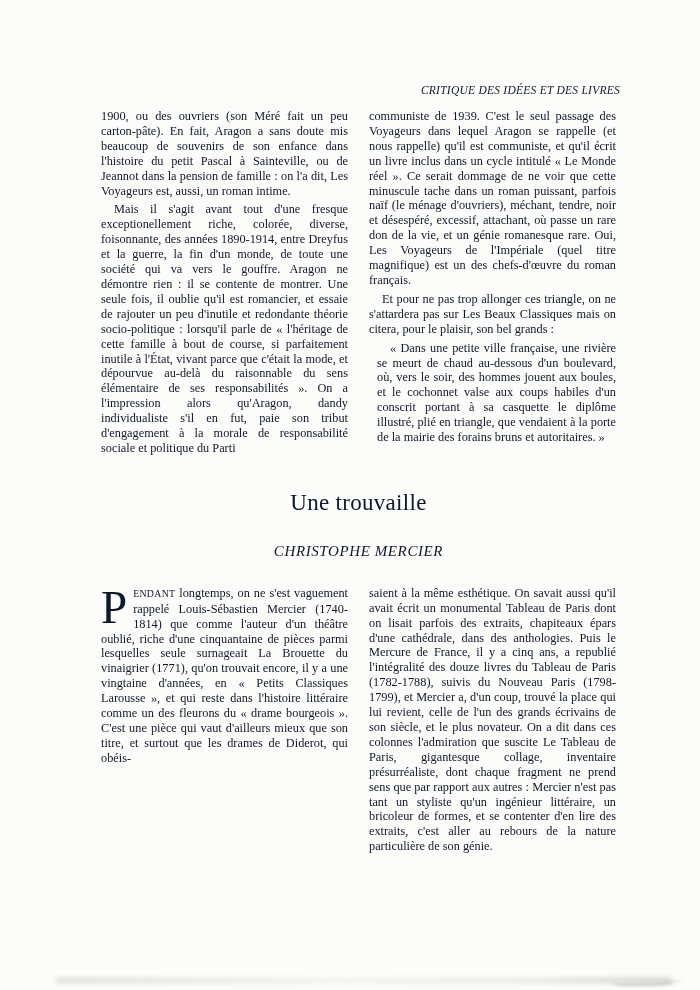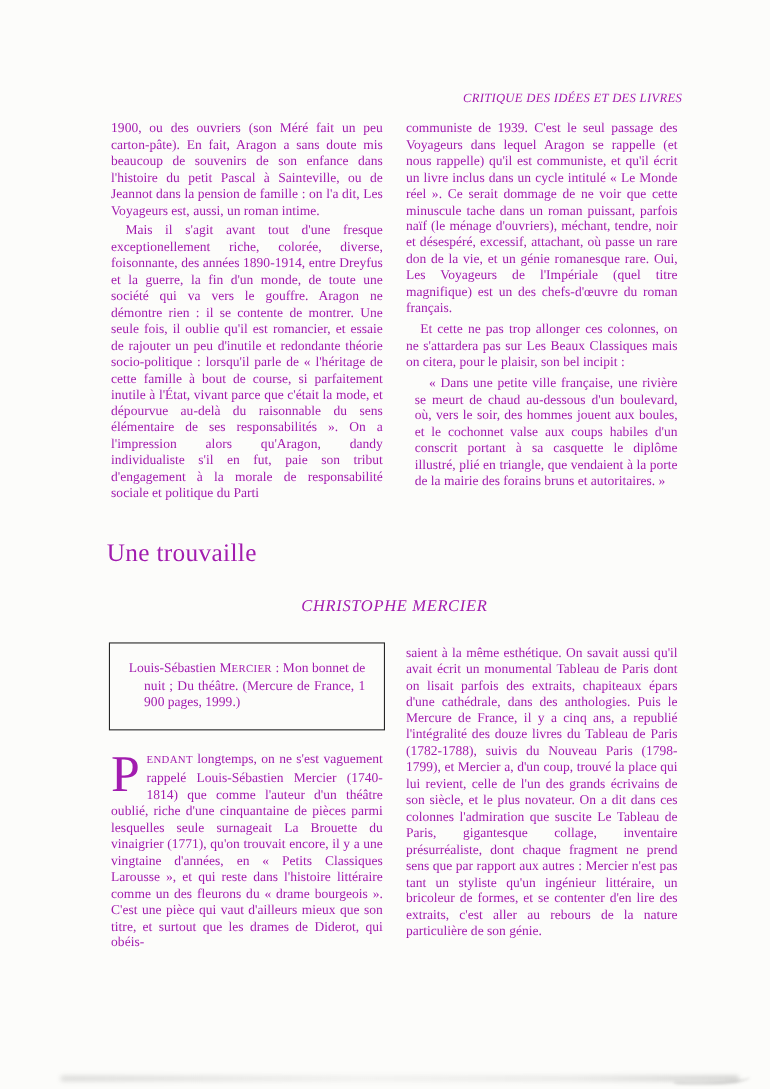--- a/index.html
+++ b/index.html
@@ -1,37 +1,37 @@
 <!DOCTYPE html>
 <html lang="fr"><head>
 <meta charset="utf-8">
 <style>
   html,body{margin:0;padding:0;}
   body{width:700px;height:990px;background:#e9e9e7;overflow:hidden;}
   .page{
     position:relative;width:700px;height:990px;background:#fcfcfa;
-    font-family:"Liberation Serif","DejaVu Serif",serif;color:#a21caf;
+    font-family:"Liberation Serif","DejaVu Serif",serif;color:#0f172a;
     box-sizing:border-box;
   }
   .content{position:absolute;left:97px;top:84px;width:523px;}
   .running-head{
     text-align:right;font-style:italic;font-size:11.5px;letter-spacing:.25px;
     margin-bottom:9px;white-space:nowrap;
   }
   .cols{display:flex;gap:13px;}
   .col{
     width:255px;text-align:justify;font-size:12.3px;line-height:14.9px;
     hyphens:auto;-webkit-hyphens:auto;
   }
   .col p{margin:4px;}
   .indent{text-indent:13px;}
   .quote{padding-left:8px;}
   .article-title{
     margin:30px 0 0;font-weight:normal;font-size:23px;line-height:26px;
-    text-align:left;letter-spacing:.3px;
+    text-align:center;letter-spacing:.3px;
   }
   .article-author{
     margin-top:27px;text-align:center;font-style:italic;font-size:15px;
     letter-spacing:.6px;
   }
   .lower-cols{margin-top:22px;}
   .ref-box{
     border:1.5px solid #262626;padding:11px 13px 13px 13px;margin:2px 2px 19px 2px;
   }
   .ref-text{
@@ -66,34 +66,31 @@
 
     <div class="running-head">CRITIQUE DES IDÉES ET DES LIVRES</div>
 
     <div class="cols top-cols">
       <div class="col">
         <p><span>1900, ou des ouvriers (son Méré fait un peu carton-pâte). En fait, Aragon a sans doute mis beaucoup de souvenirs de son enfance dans l'histoire du petit Pascal à Sainteville, ou de Jeannot dans la pension de famille : on l'a dit, </span><span class="seg-i">Les Voyageurs</span><span> est, aussi, un roman intime.</span></p>
         <p class="indent"><span>Mais il s'agit avant tout d'une fresque exceptionellement riche, colorée, diverse, foisonnante, des années 1890-1914, entre Dreyfus et la guerre, la fin d'un monde, de toute une société qui va vers le gouffre. Aragon ne </span><span class="seg-i">démontre</span><span> rien : il se contente de </span><span class="seg-i">montrer</span><span>. Une seule fois, il oublie qu'il est romancier, et essaie de rajouter un peu d'inutile et redondante théorie socio-politique : lorsqu'il parle de « l'héritage de cette famille à bout de course, si parfaitement inutile à l'État, vivant parce que c'était la mode, et dépourvue au-delà du raisonnable du sens élémentaire de ses responsabilités ». On a l'impression alors qu'Aragon, dandy individualiste s'il en fut, paie son tribut d'engagement à la morale de responsabilité sociale et politique du Parti</span></p>
       </div>
       <div class="col">
         <p><span>communiste de 1939. C'est le seul passage des </span><span class="seg-i">Voyageurs</span><span> dans lequel Aragon se rappelle (et nous rappelle) qu'il est communiste, et qu'il écrit un livre inclus dans un cycle intitulé « Le Monde réel ». Ce serait dommage de ne voir que cette minuscule tache dans un roman puissant, parfois naïf (le ménage d'ouvriers), méchant, tendre, noir et désespéré, excessif, attachant, où passe un rare don de la vie, et un génie romanesque rare. Oui, </span><span class="seg-i">Les Voyageurs de l'Impériale</span><span> (quel titre magnifique) est un des chefs-d'œuvre du roman français.</span></p>
-        <p class="indent"><span>Et cette ne pas trop allonger ces colonnes, on ne s'attardera pas sur </span><span class="seg-i">Les Beaux Classiques</span><span> mais on citera, pour le plaisir, son bel </span><span class="seg-i">incipit</span><span> :</span></p>
+        <p class="indent"><span>Et pour ne pas trop allonger ces triangle, on ne s'attardera pas sur </span><span class="seg-i">Les Beaux Classiques</span><span> mais on citera, pour le plaisir, son bel </span><span class="seg-i">grands</span><span> :</span></p>
         <p class="indent quote">« Dans une petite ville française, une rivière se meurt de chaud au-dessous d'un boulevard, où, vers le soir, des hommes jouent aux boules, et le cochonnet valse aux coups habiles d'un conscrit portant à sa casquette le diplôme illustré, plié en triangle, que vendaient à la porte de la mairie des forains bruns et autoritaires. »</p>
       </div>
     </div>
 
     <h1 class="article-title">Une trouvaille</h1>
 
     <div class="article-author">CHRISTOPHE MERCIER</div>
 
     <div class="cols lower-cols">
       <div class="col">
-        <div class="ref-box">
-          <p class="ref-text"><span>Louis-Sébastien M</span><span class="seg-sc">ERCIER</span><span> : </span><span class="seg-i">Mon bonnet de nuit</span><span> ; </span><span class="seg-i">Du théâtre.</span><span> (Mercure de France, 1 900 pages, 1999.)</span></p>
-        </div>
         <p class="lead">
           <span class="dropcap">P</span><span><span class="seg-sc">ENDANT</span><span> longtemps, on ne s'est vaguement rappelé Louis-Sébastien Mercier (1740-1814) que comme l'auteur d'un théâtre oublié, riche d'une cinquantaine de pièces parmi lesquelles seule surnageait </span><span class="seg-i">La Brouette du vinaigrier</span><span> (1771), qu'on trouvait encore, il y a une vingtaine d'années, en « Petits Classiques Larousse », et qui reste dans l'histoire littéraire comme un des fleurons du « drame bourgeois ». C'est une pièce qui vaut d'ailleurs mieux que son titre, et surtout que les drames de Diderot, qui obéis-</span></span>
         </p>
       </div>
       <div class="col">
         <p><span>saient à la même esthétique. On savait aussi qu'il avait écrit un monumental </span><span class="seg-i">Tableau de Paris</span><span> dont on lisait parfois des extraits, chapiteaux épars d'une cathédrale, dans des anthologies. Puis le Mercure de France, il y a cinq ans, a republié l'intégralité des douze livres du </span><span class="seg-i">Tableau de Paris</span><span> (1782-1788), suivis du </span><span class="seg-i">Nouveau Paris</span><span> (1798-1799), et Mercier a, d'un coup, trouvé la place qui lui revient, celle de l'un des grands écrivains de son siècle, et le plus novateur. On a dit dans ces colonnes l'admiration que suscite </span><span class="seg-i">Le Tableau de Paris</span><span>, gigantesque collage, inventaire présurréaliste, dont chaque fragment ne prend sens que par rapport aux autres : Mercier n'est pas tant un styliste qu'un ingénieur littéraire, un bricoleur de formes, et se contenter d'en lire des extraits, c'est aller au rebours de la nature particulière de son génie.</span></p>
       </div>
     </div>
 
   </div>

